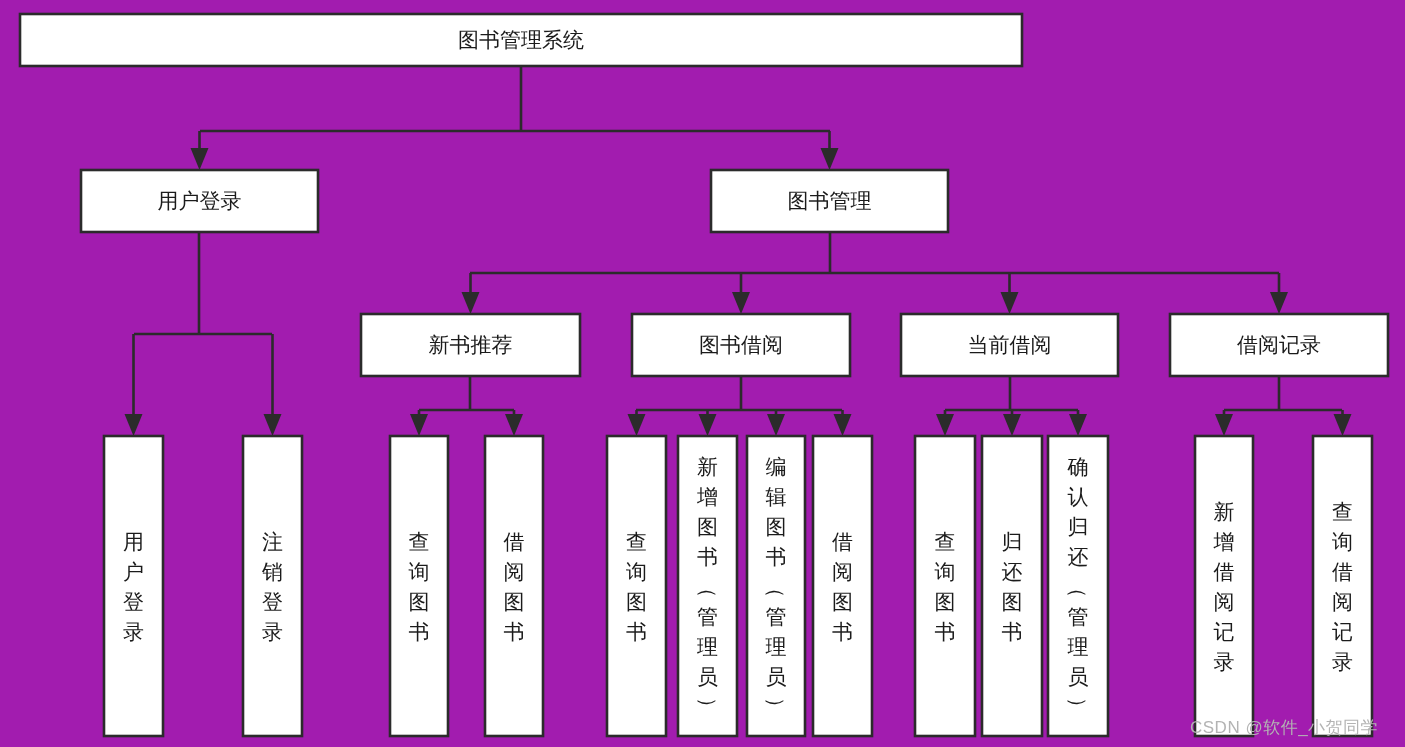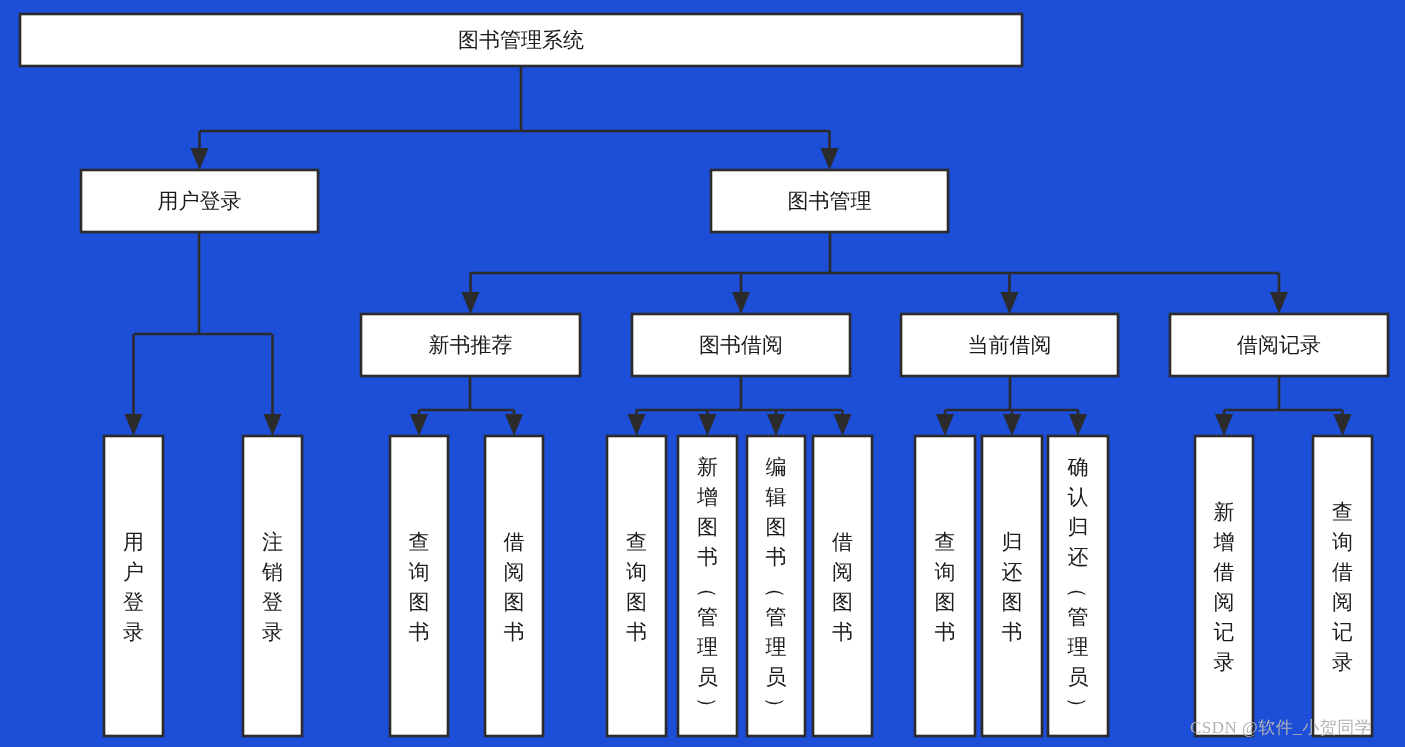--- a/index.html
+++ b/index.html
@@ -7,21 +7,21 @@
     padding: 0;
     background: #ffffff;
   }
   body {
     font-family: "Liberation Sans", "DejaVu Sans", sans-serif;
   }
   #canvas {
     position: relative;
     width: 1405px;
     height: 747px;
-    background: #1d4ed8;
+    background: #a21caf;
     overflow: hidden;
   }
   svg.diagram {
     position: absolute;
     top: 0;
     left: 0;
     width: 1405px;
     height: 747px;
   }
   .node-box {
@@ -47,21 +47,21 @@
   }
   .node-label-vert {
     fill: #1b1b1b;
     font-family: "Liberation Sans", "DejaVu Sans", sans-serif;
     font-size: 21px;
     text-anchor: middle;
   }
   .watermark {
     position: absolute;
     color: #b3b3b3;
-    font-family: Liberation Serif, serif;
+    font-family: Liberation Sans, sans-serif;
     font-size: 17px;
     white-space: nowrap;
     left: 1190px;
     top: 716px;
     letter-spacing: 0.5px;
   }
 </style>
 </head>
 <body>
 

